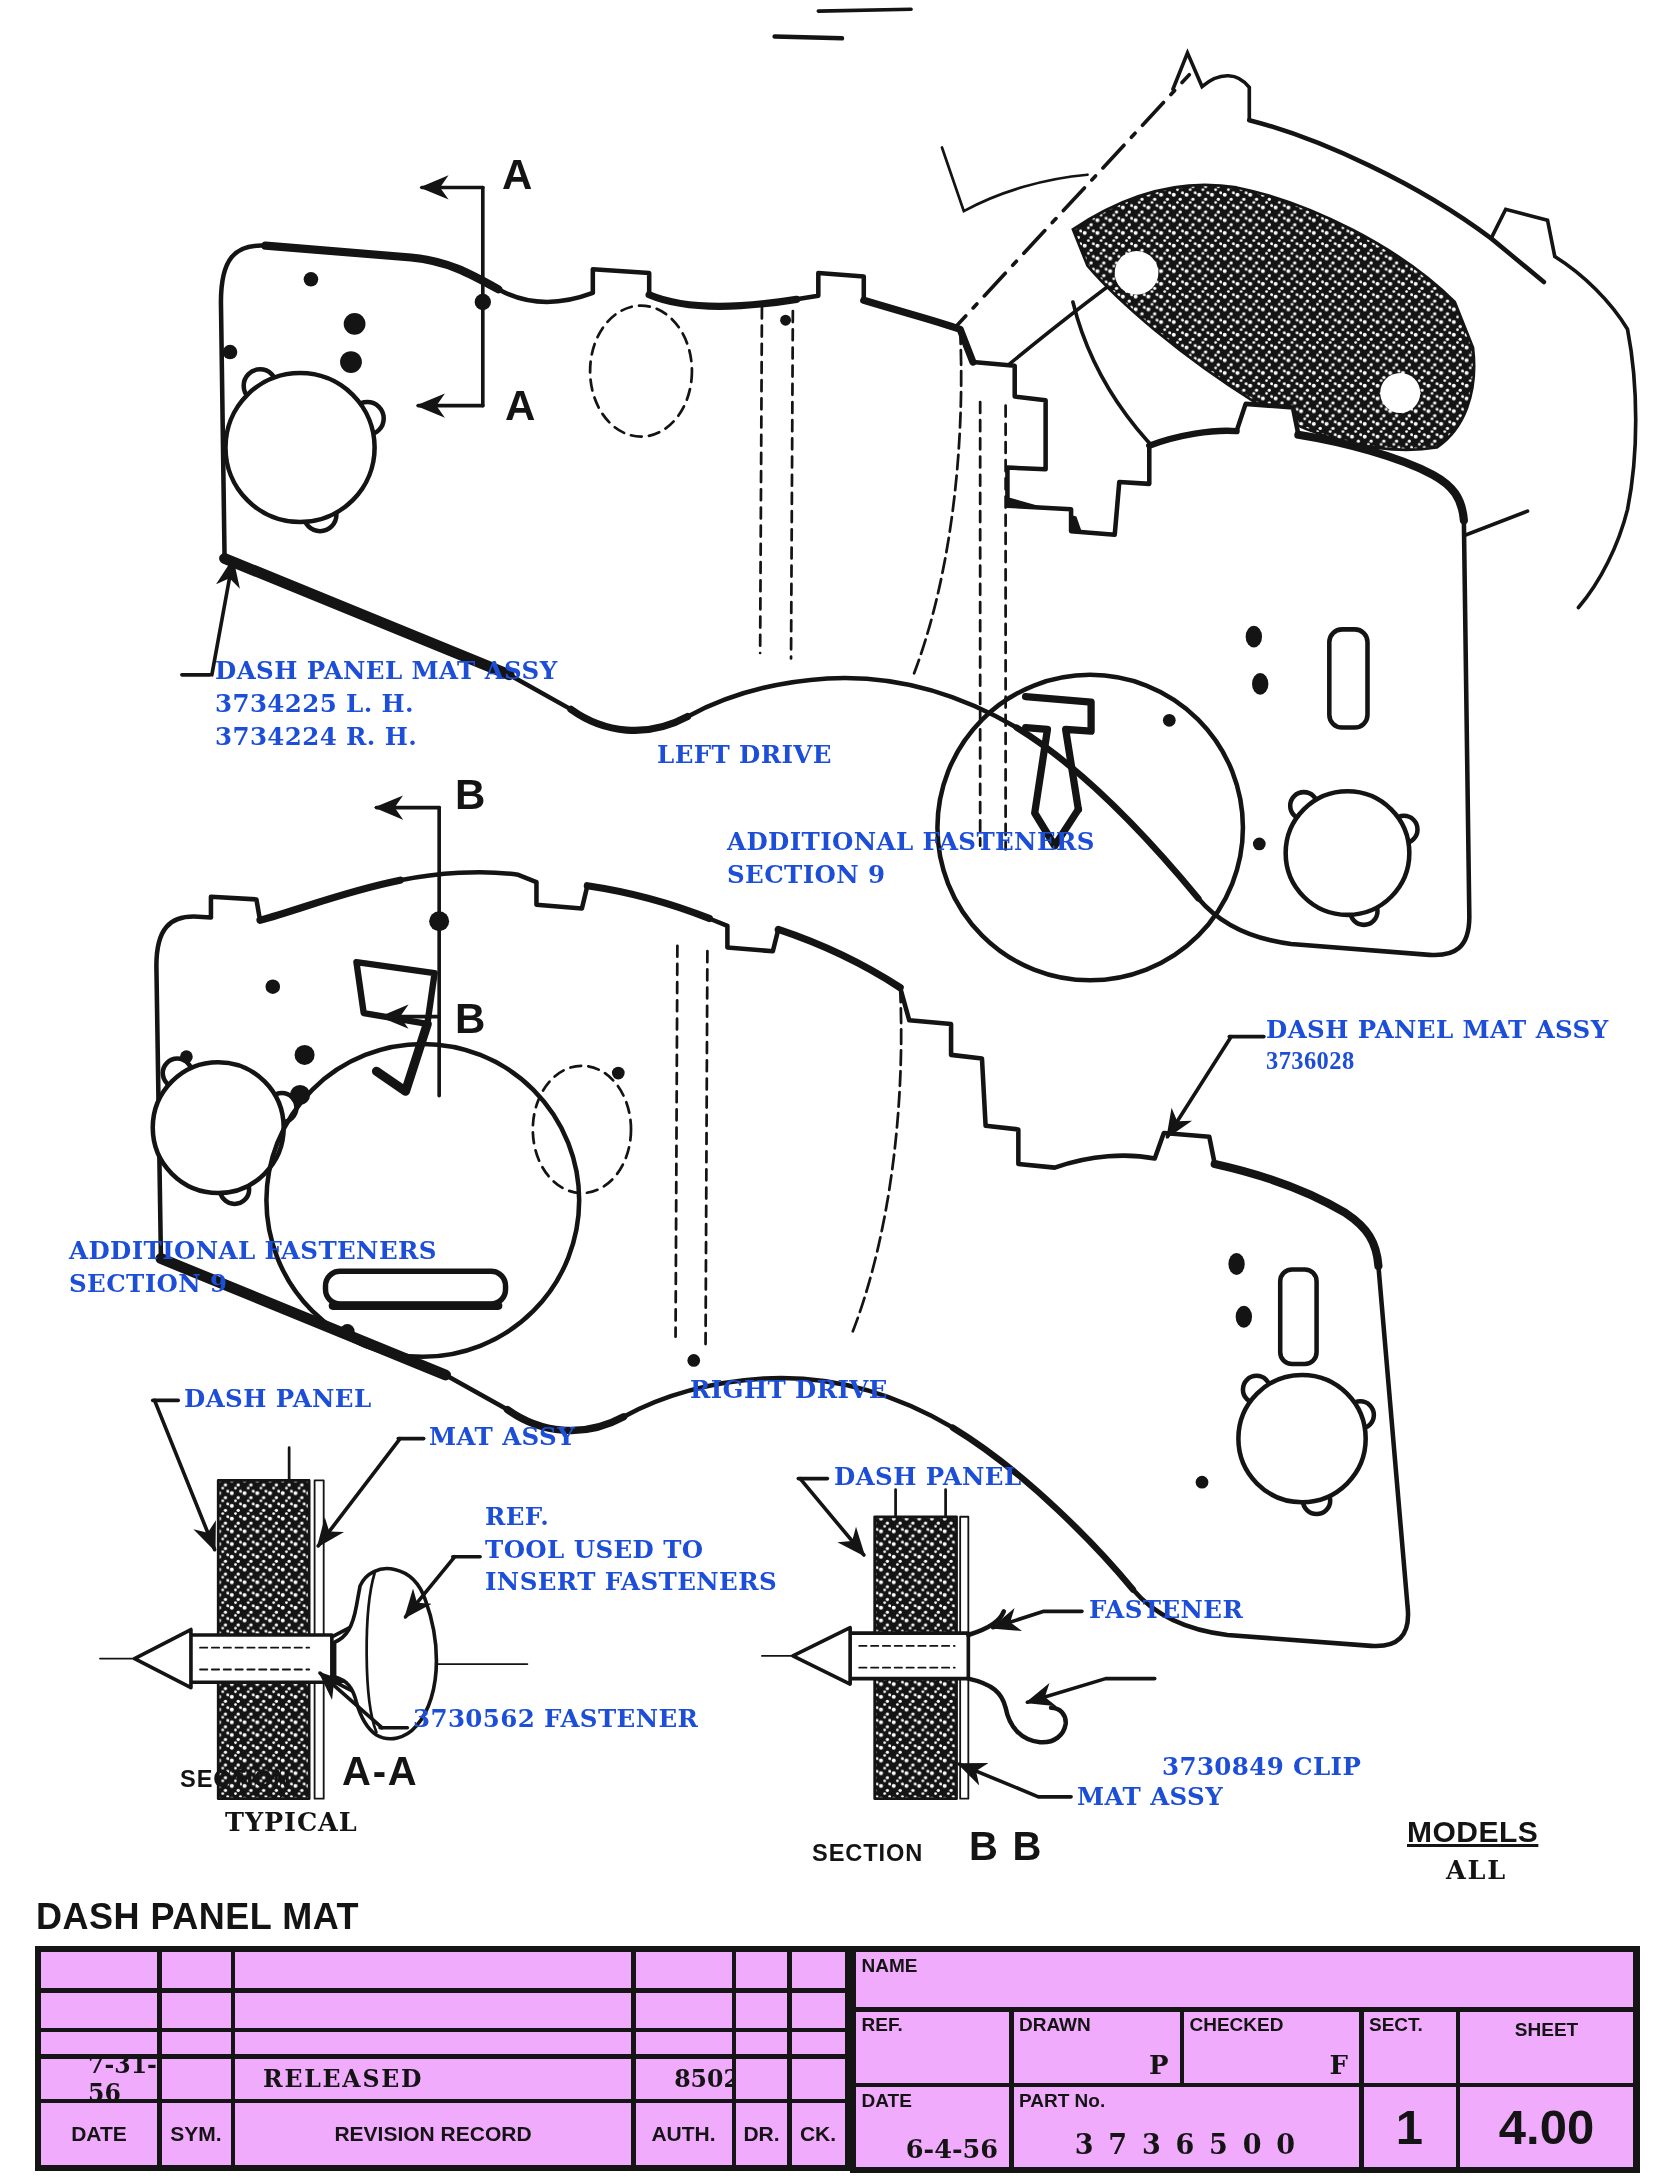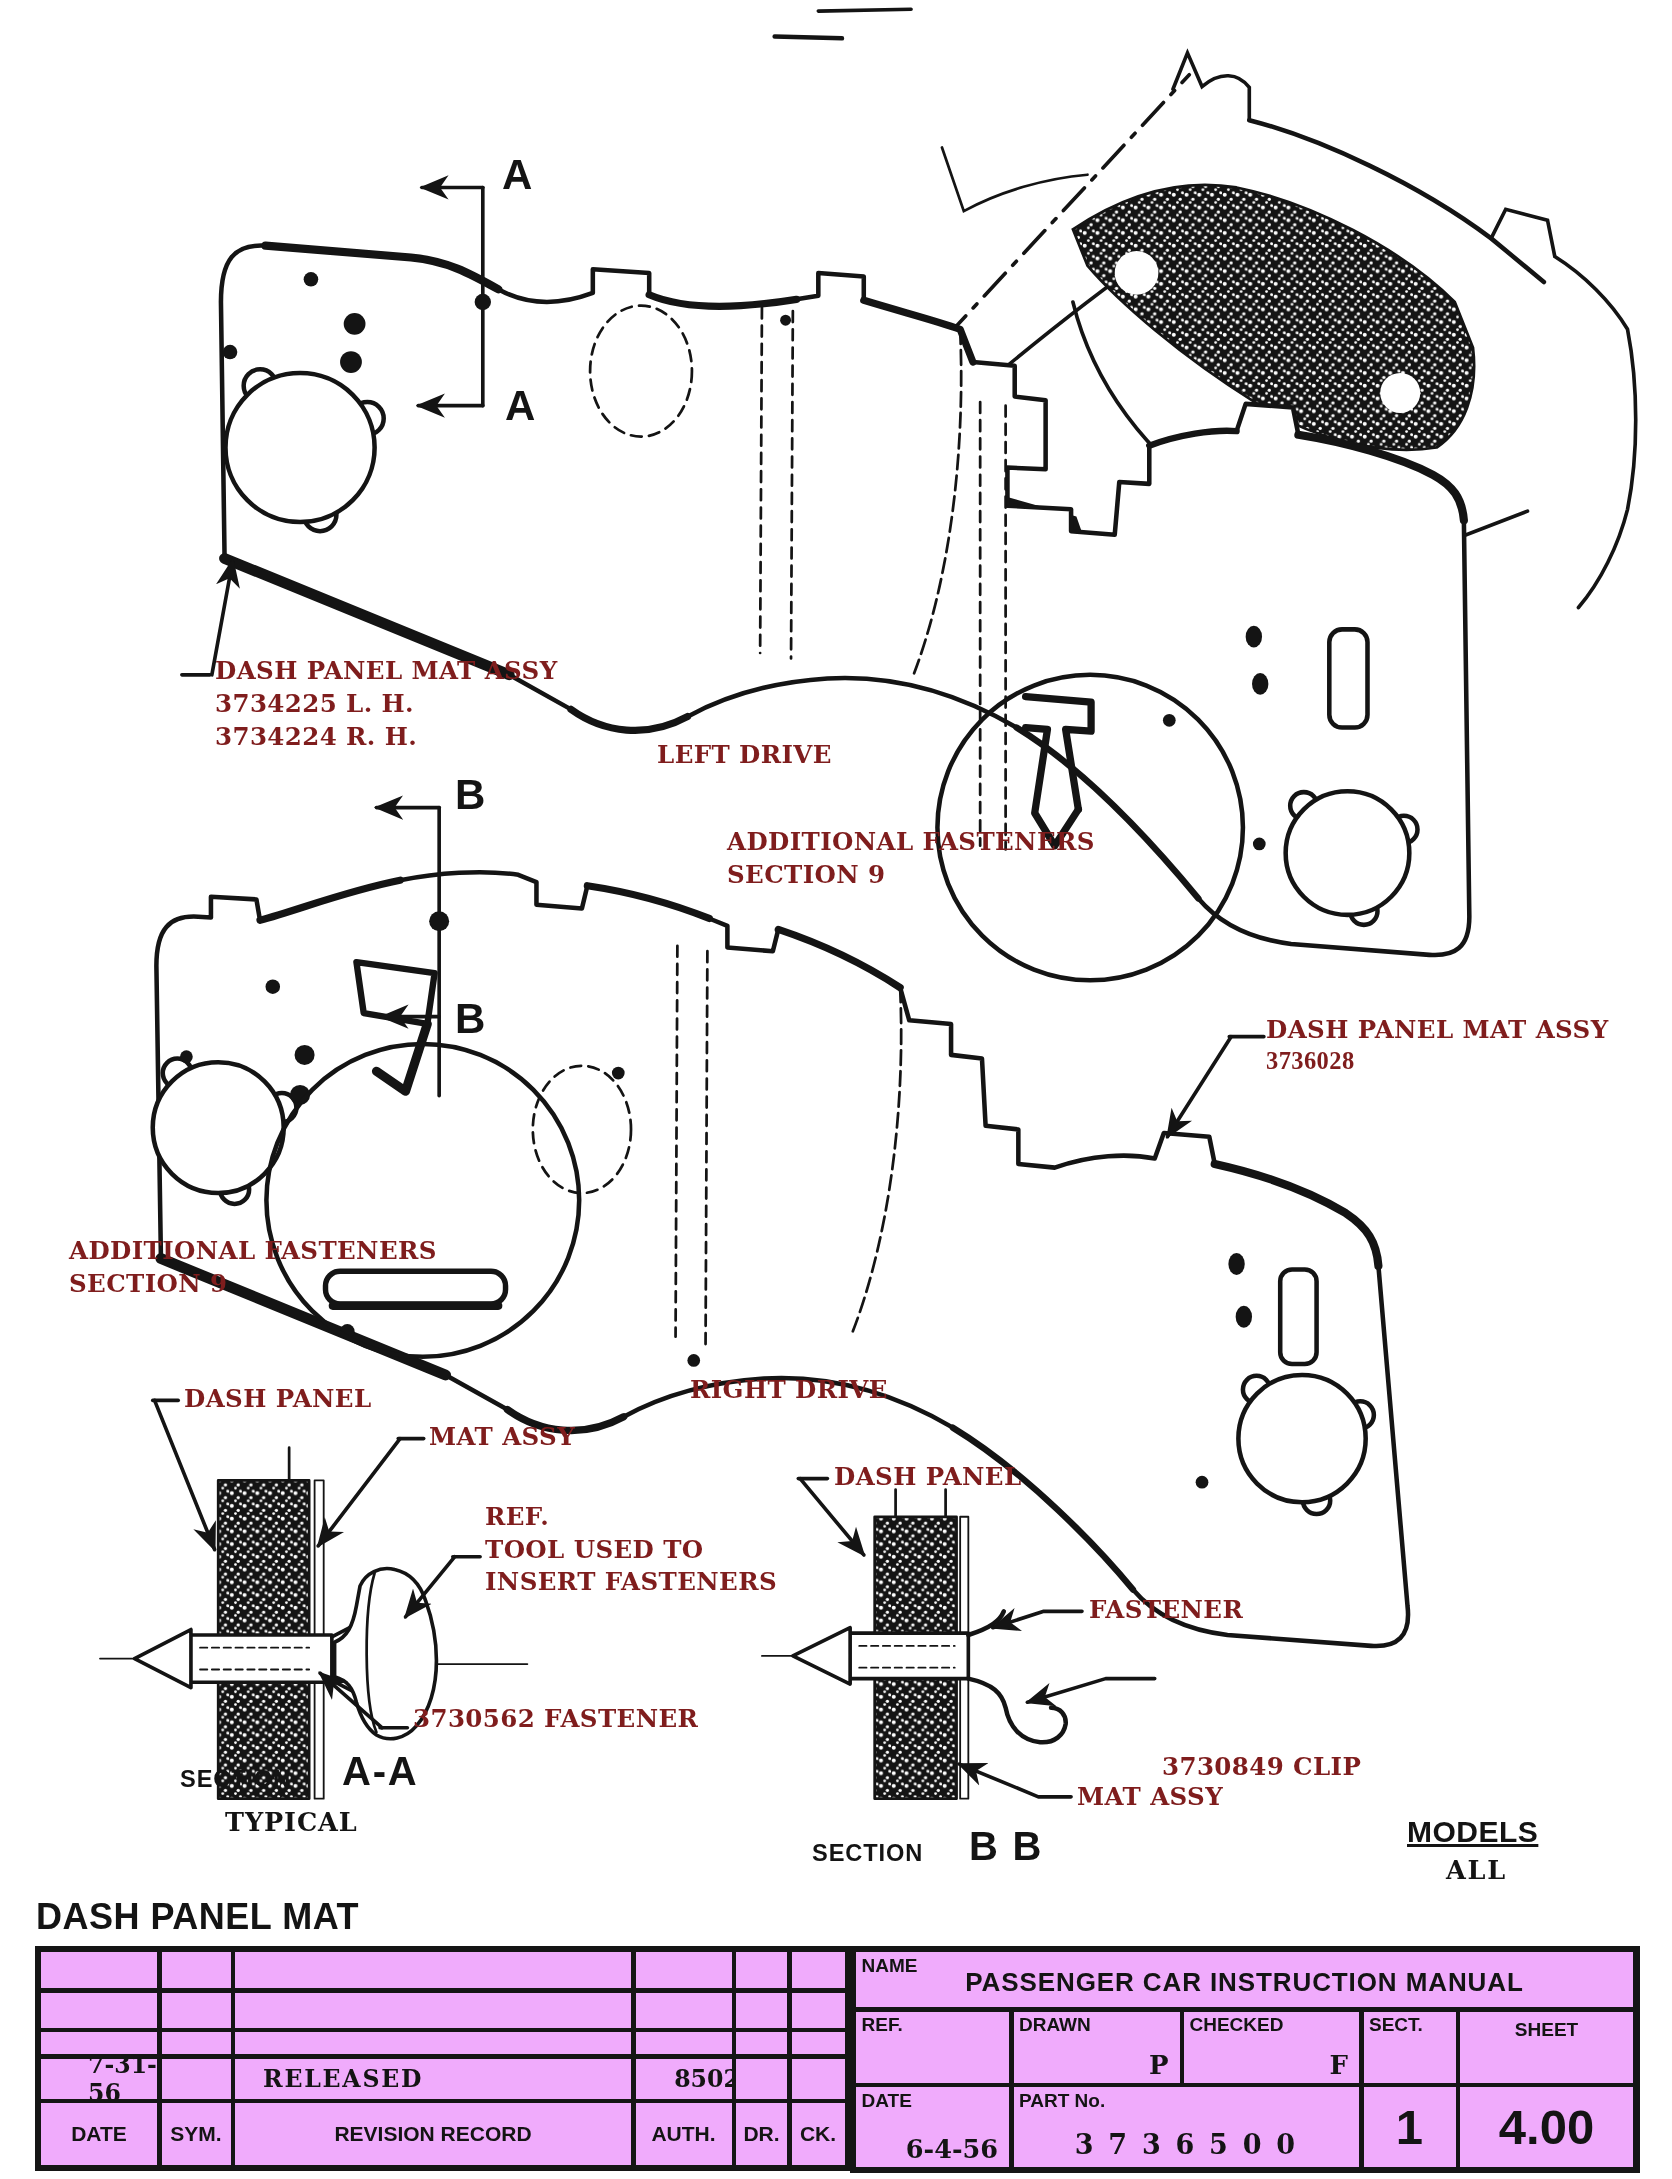--- a/index.html
+++ b/index.html
@@ -2,21 +2,21 @@
 <html style="font-size:14.5px"><head>
 <meta charset="utf-8">
 <style>
   * { margin:0; padding:0; box-sizing:border-box; }
   body { background:#e8e8e4; }
   .sheet{
     position:relative; width:1673px; height:2179px; background:#ffffff;
     font-family:"Liberation Sans", sans-serif; color:#141414; overflow:hidden;
   }
   svg{ position:absolute; left:0; top:0; }
-  .dl{ position:absolute; font:700 24.5px "DejaVu Serif", serif; color:#7f1d1d;
+  .dl{ position:absolute; font:700 24.5px "DejaVu Serif", serif; color:#1d4ed8;
        letter-spacing:0.4px; white-space:nowrap; }
   .dl-big{ position:absolute; font:700 42px "Liberation Sans", sans-serif; color:#141414; }
   .cap-word{ position:absolute; font:700 23.6px "Liberation Sans", sans-serif; letter-spacing:0.9px; }
   .cap-letters{ position:absolute; font:700 40px "Liberation Sans", sans-serif; letter-spacing:1.8px;margin-left:40px; }
   .cap-note{ position:absolute; font:700 25.5px "DejaVu Serif", serif; letter-spacing:0.9px; }
   .models-w{ position:absolute; font:800 30px "Liberation Sans", sans-serif; letter-spacing:0.5px;text-decoration:underline; }
   .models-v{ position:absolute; font:700 25.5px "DejaVu Serif", serif; letter-spacing:1.8px; }
   .heading{ position:absolute; left:36px; top:1896px; font:800 36px "Liberation Sans", sans-serif;
             letter-spacing:0.5px; }
   
@@ -323,21 +323,20 @@
   <div class="cell cell-center rev-head">SYM.</div>
   <div class="cell cell-center rev-head">REVISION RECORD</div>
   <div class="cell cell-center rev-head">AUTH.</div>
   <div class="cell cell-center rev-head">DR.</div>
   <div class="cell cell-center rev-head">CK.</div>
 </div>
 
 <div class="tb tb-right">
   <div class="cell" style="grid-area:name;">
     <span class="corner-label">NAME</span>
-    <div class="name-title">PASSENGER CAR INSTRUCTION MANUAL</div>
   </div>
   <div class="cell" style="grid-area:ref;">
     <span class="corner-label">REF.</span>
   </div>
   <div class="cell" style="grid-area:drawn;">
     <span class="corner-label">DRAWN</span>
     <span class="cell-value-br">P</span>
   </div>
   <div class="cell" style="grid-area:checked;">
     <span class="corner-label">CHECKED</span>

